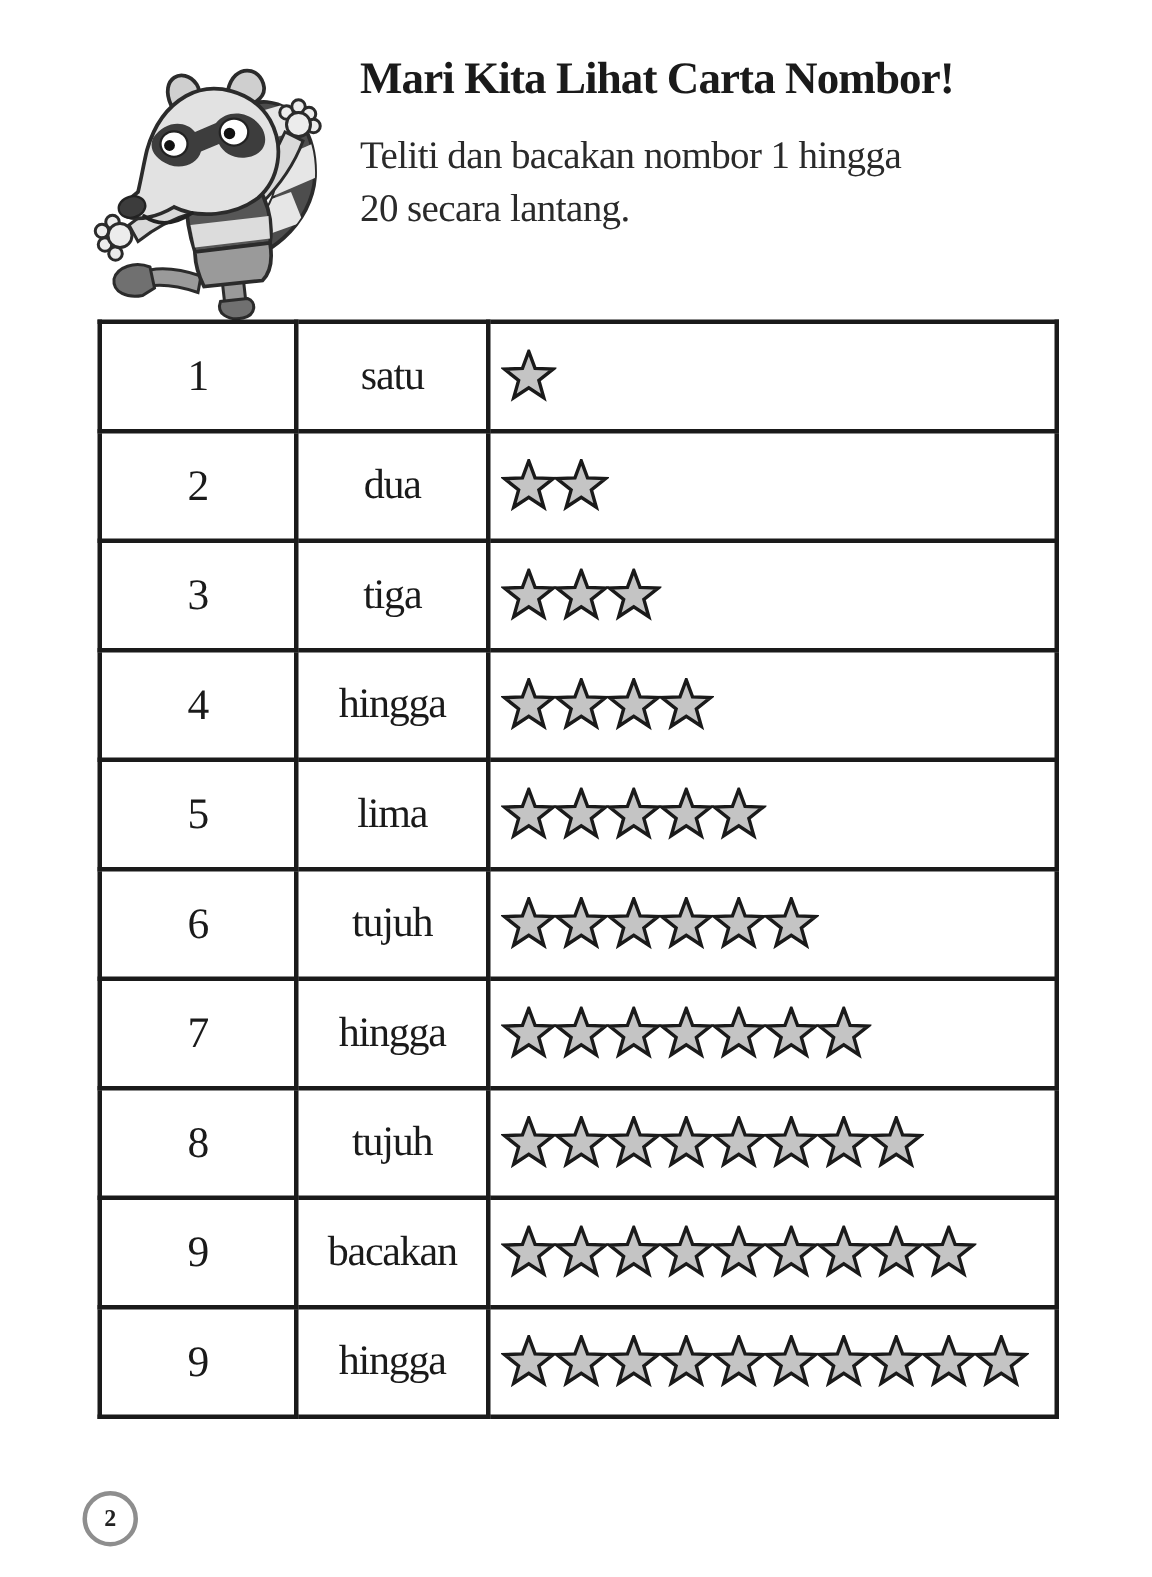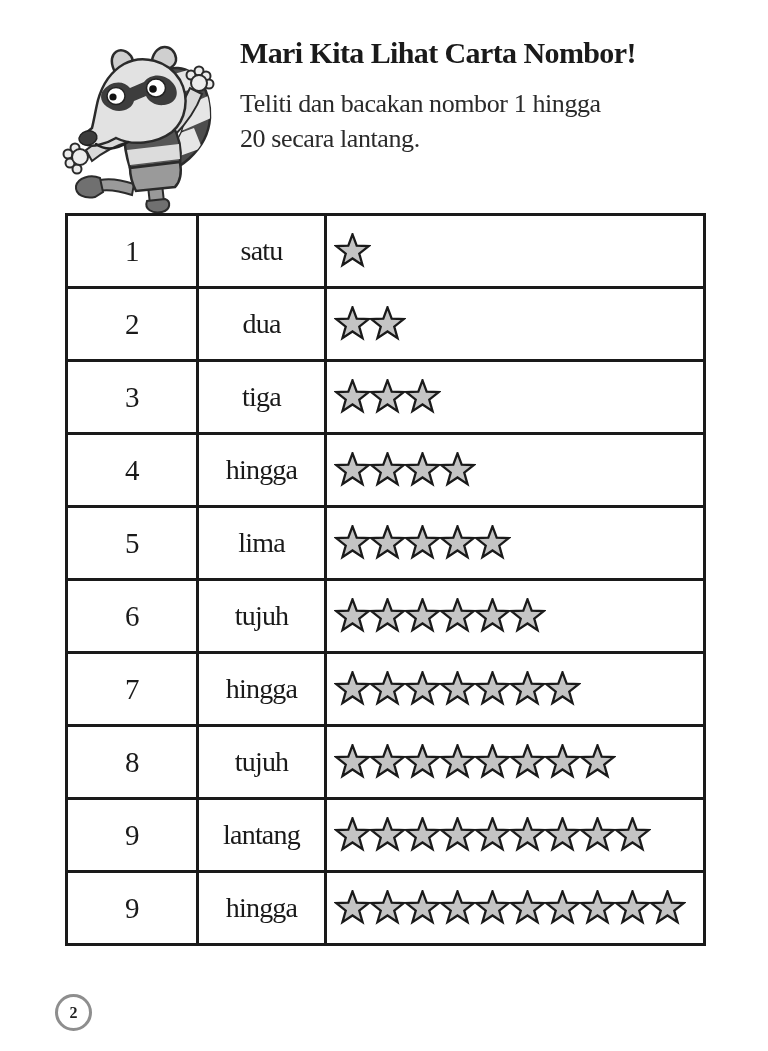--- a/index.html
+++ b/index.html
@@ -320,21 +320,21 @@
               </svg>
               <svg class="star" viewBox="0 0 52 50">
                 <polygon points="26,1.5 31.9,17.4 48.8,18.1 35.5,28.6 40.1,44.9 26,35.5 11.9,44.9 16.5,28.6 3.2,18.1 20.1,17.4" fill="#c4c4c4" stroke="#1a1a1a" stroke-width="3.2" stroke-linejoin="miter"></polygon>
               </svg>
             </div>
     </td>
   </tr>
 
   <tr>
     <td class="num-cell">9</td>
-    <td class="word-cell">lantang</td>
+    <td class="word-cell">bacakan</td>
     <td class="stars-cell">
       <div class="star-row">
               <svg class="star" viewBox="0 0 52 50">
                 <polygon points="26,1.5 31.9,17.4 48.8,18.1 35.5,28.6 40.1,44.9 26,35.5 11.9,44.9 16.5,28.6 3.2,18.1 20.1,17.4" fill="#c4c4c4" stroke="#1a1a1a" stroke-width="3.2" stroke-linejoin="miter"></polygon>
               </svg>
               <svg class="star" viewBox="0 0 52 50">
                 <polygon points="26,1.5 31.9,17.4 48.8,18.1 35.5,28.6 40.1,44.9 26,35.5 11.9,44.9 16.5,28.6 3.2,18.1 20.1,17.4" fill="#c4c4c4" stroke="#1a1a1a" stroke-width="3.2" stroke-linejoin="miter"></polygon>
               </svg>
               <svg class="star" viewBox="0 0 52 50">
                 <polygon points="26,1.5 31.9,17.4 48.8,18.1 35.5,28.6 40.1,44.9 26,35.5 11.9,44.9 16.5,28.6 3.2,18.1 20.1,17.4" fill="#c4c4c4" stroke="#1a1a1a" stroke-width="3.2" stroke-linejoin="miter"></polygon>

